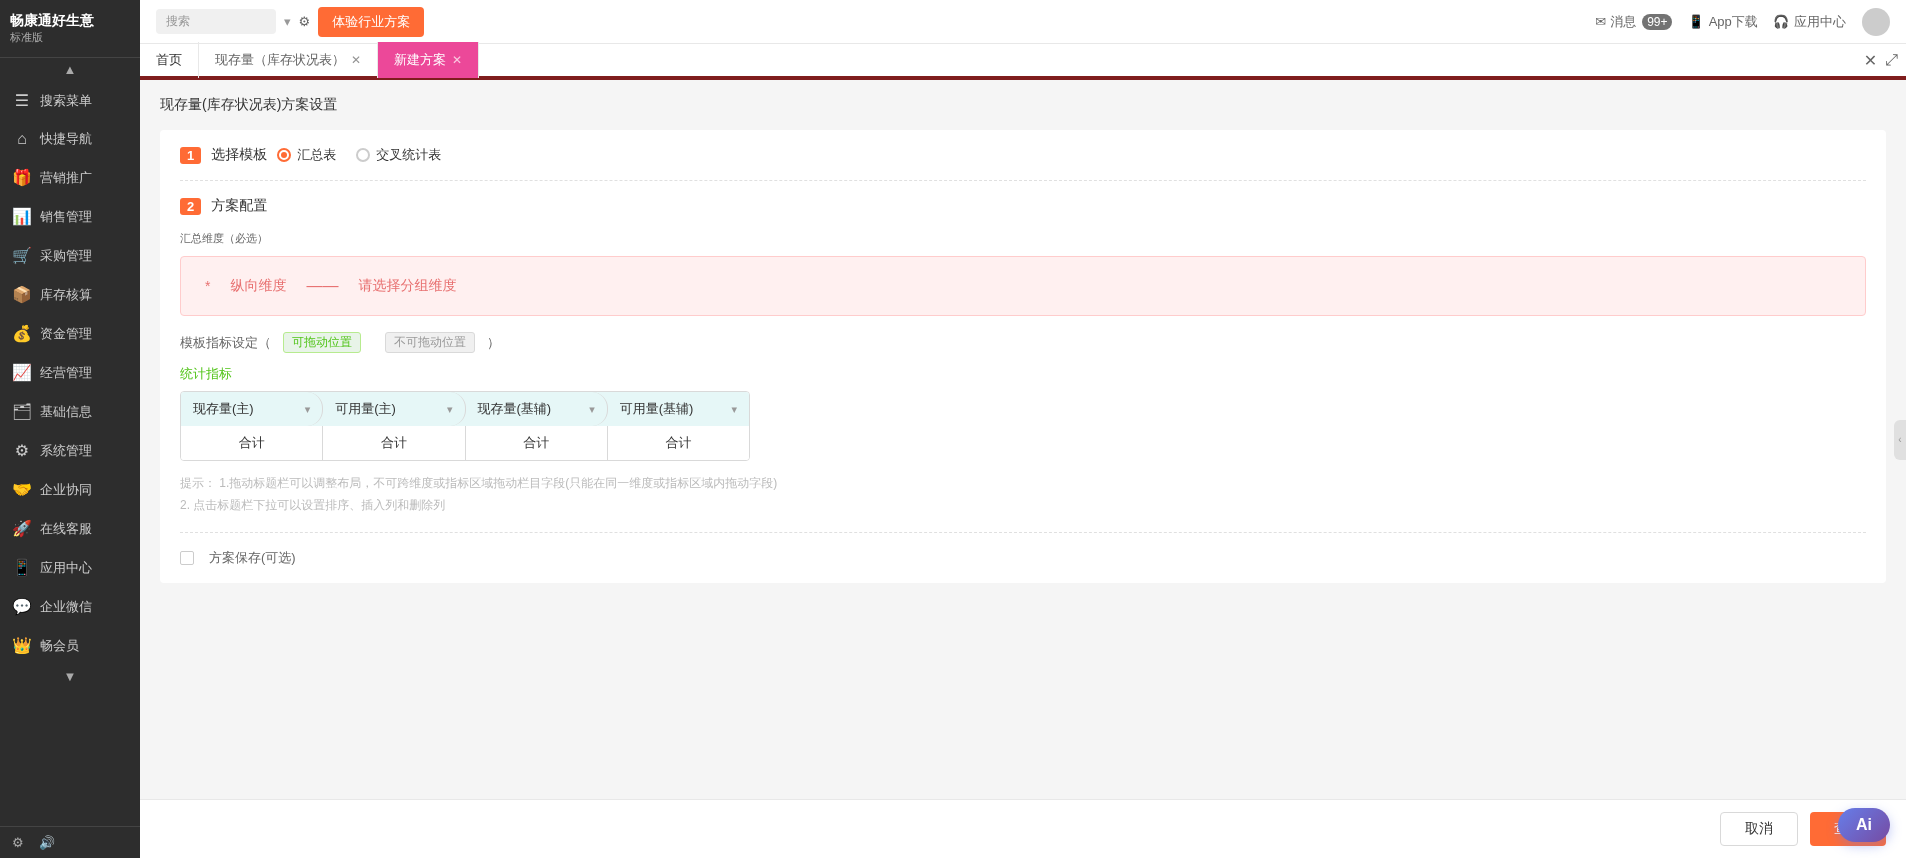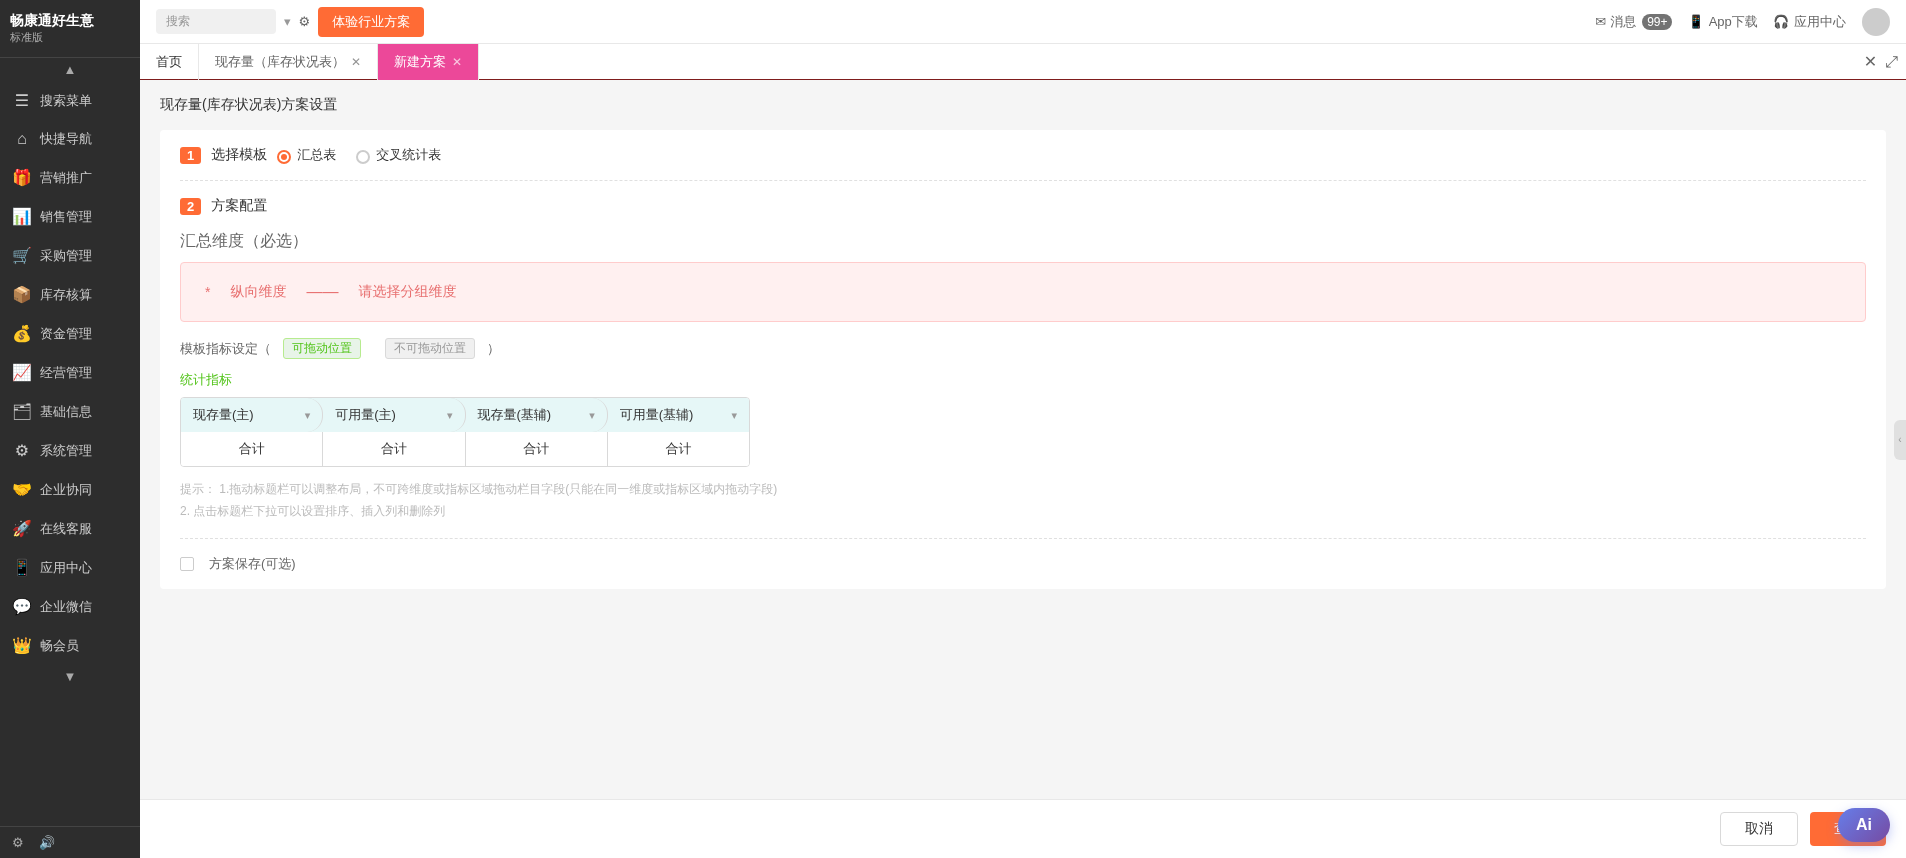--- a/index.html
+++ b/index.html
@@ -99,21 +99,21 @@
       margin-left: 2px;
     }
     .topbar-right-item { display: flex; align-items: center; gap: 4px; cursor: pointer; }
     .avatar-box { width: 28px; height: 28px; background: #ccc; border-radius: 50%; }
 
     
     .tabs-bar {
       background: #fff;
       display: flex;
       align-items: center;
-      border-bottom: 1px solid #7f1d1d;
+      border-bottom: 4px solid #7f1d1d;
       padding: 0;
       height: 36px;
     }
     .tab {
       display: flex;
       align-items: center;
       padding: 0 16px;
       height: 36px;
       font-size: 13px;
       color: #666;
@@ -157,41 +157,41 @@
       color: #fff;
       border-radius: 3px;
       padding: 1px 7px;
       font-size: 13px;
       font-weight: bold;
     }
     .section-label { font-size: 14px; color: #333; font-weight: 500; }
 
     
     .template-options { display: flex; align-items: center; gap: 20px; }
-    .radio-option { display: flex; align-items: flex-end; gap: 6px; cursor: pointer; }
+    .radio-option { display: flex; align-items: center; gap: 6px; cursor: pointer; }
     .radio-dot {
       width: 14px; height: 14px;
       border-radius: 50%;
       border: 2px solid #ccc;
       display: flex; align-items: center; justify-content: center;
     }
     .radio-dot.selected { border-color: #ff6b35; }
     .radio-dot.selected::after {
       content: '';
       width: 6px; height: 6px;
       background: #ff6b35;
       border-radius: 50%;
     }
     .radio-label { color: #333; font-size: 13px; }
 
     .divider { border: none; border-top: 1px dashed #e0e0e0; margin: 16px 0; }
 
     
     .plan-section { margin-top: 4px; }
-    .sub-label { font-size: 16px; color: #666; margin-bottom: 10px; }
+    .sub-label { font-size: 11px; color: #666; margin-bottom: 10px; }
 
     
     .dimension-box {
       background: #fff0f0;
       border: 1px solid #ffcccc;
       border-radius: 4px;
       padding: 20px 24px;
       margin-bottom: 16px;
     }
     .dimension-row { display: flex; align-items: center; gap: 20px; color: #e87070; font-size: 14px; }

